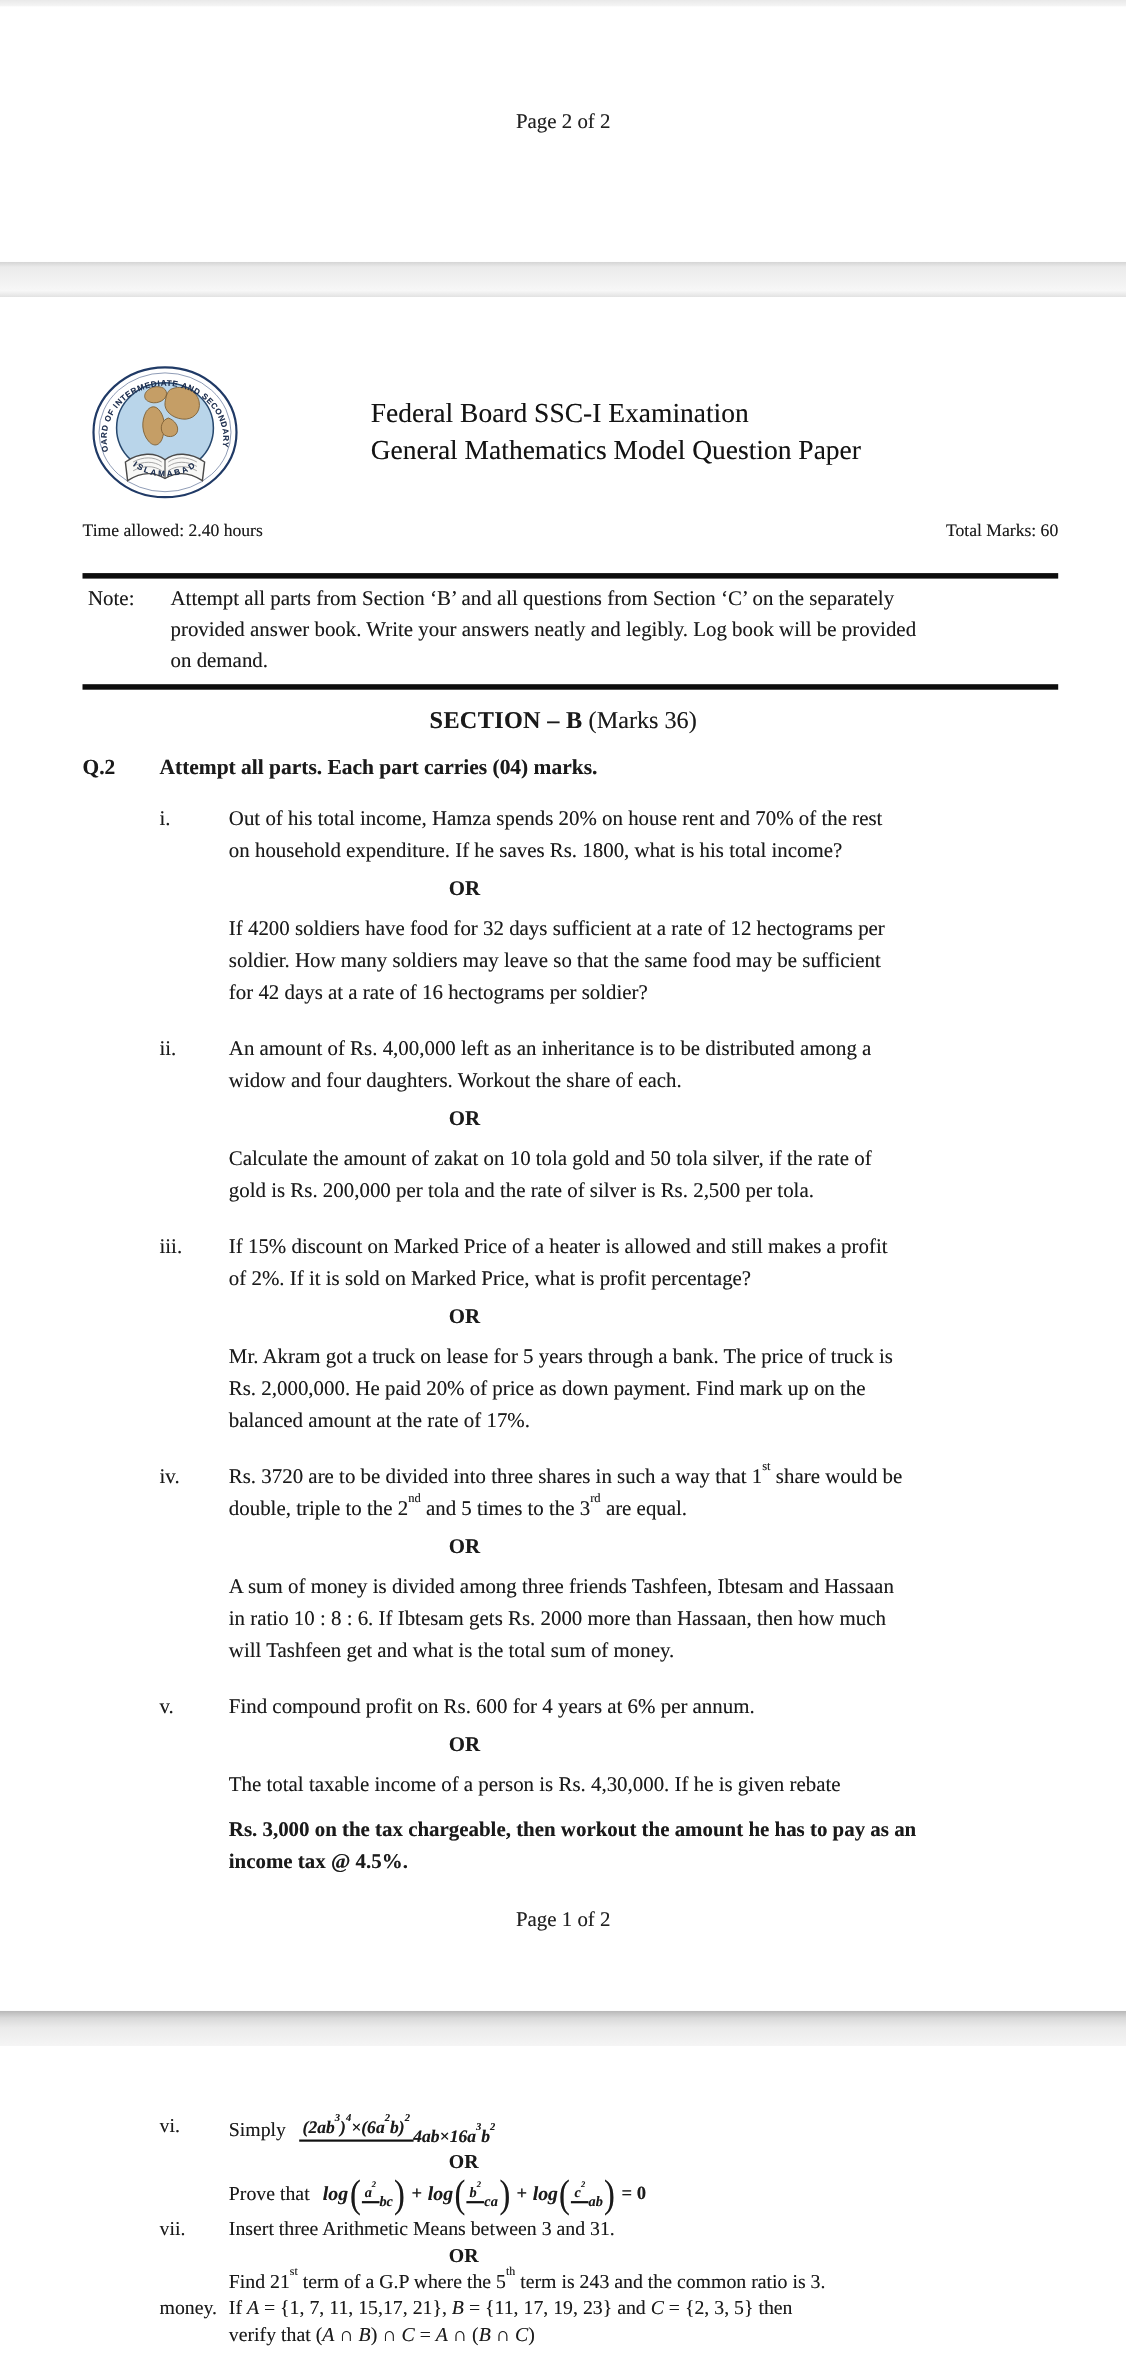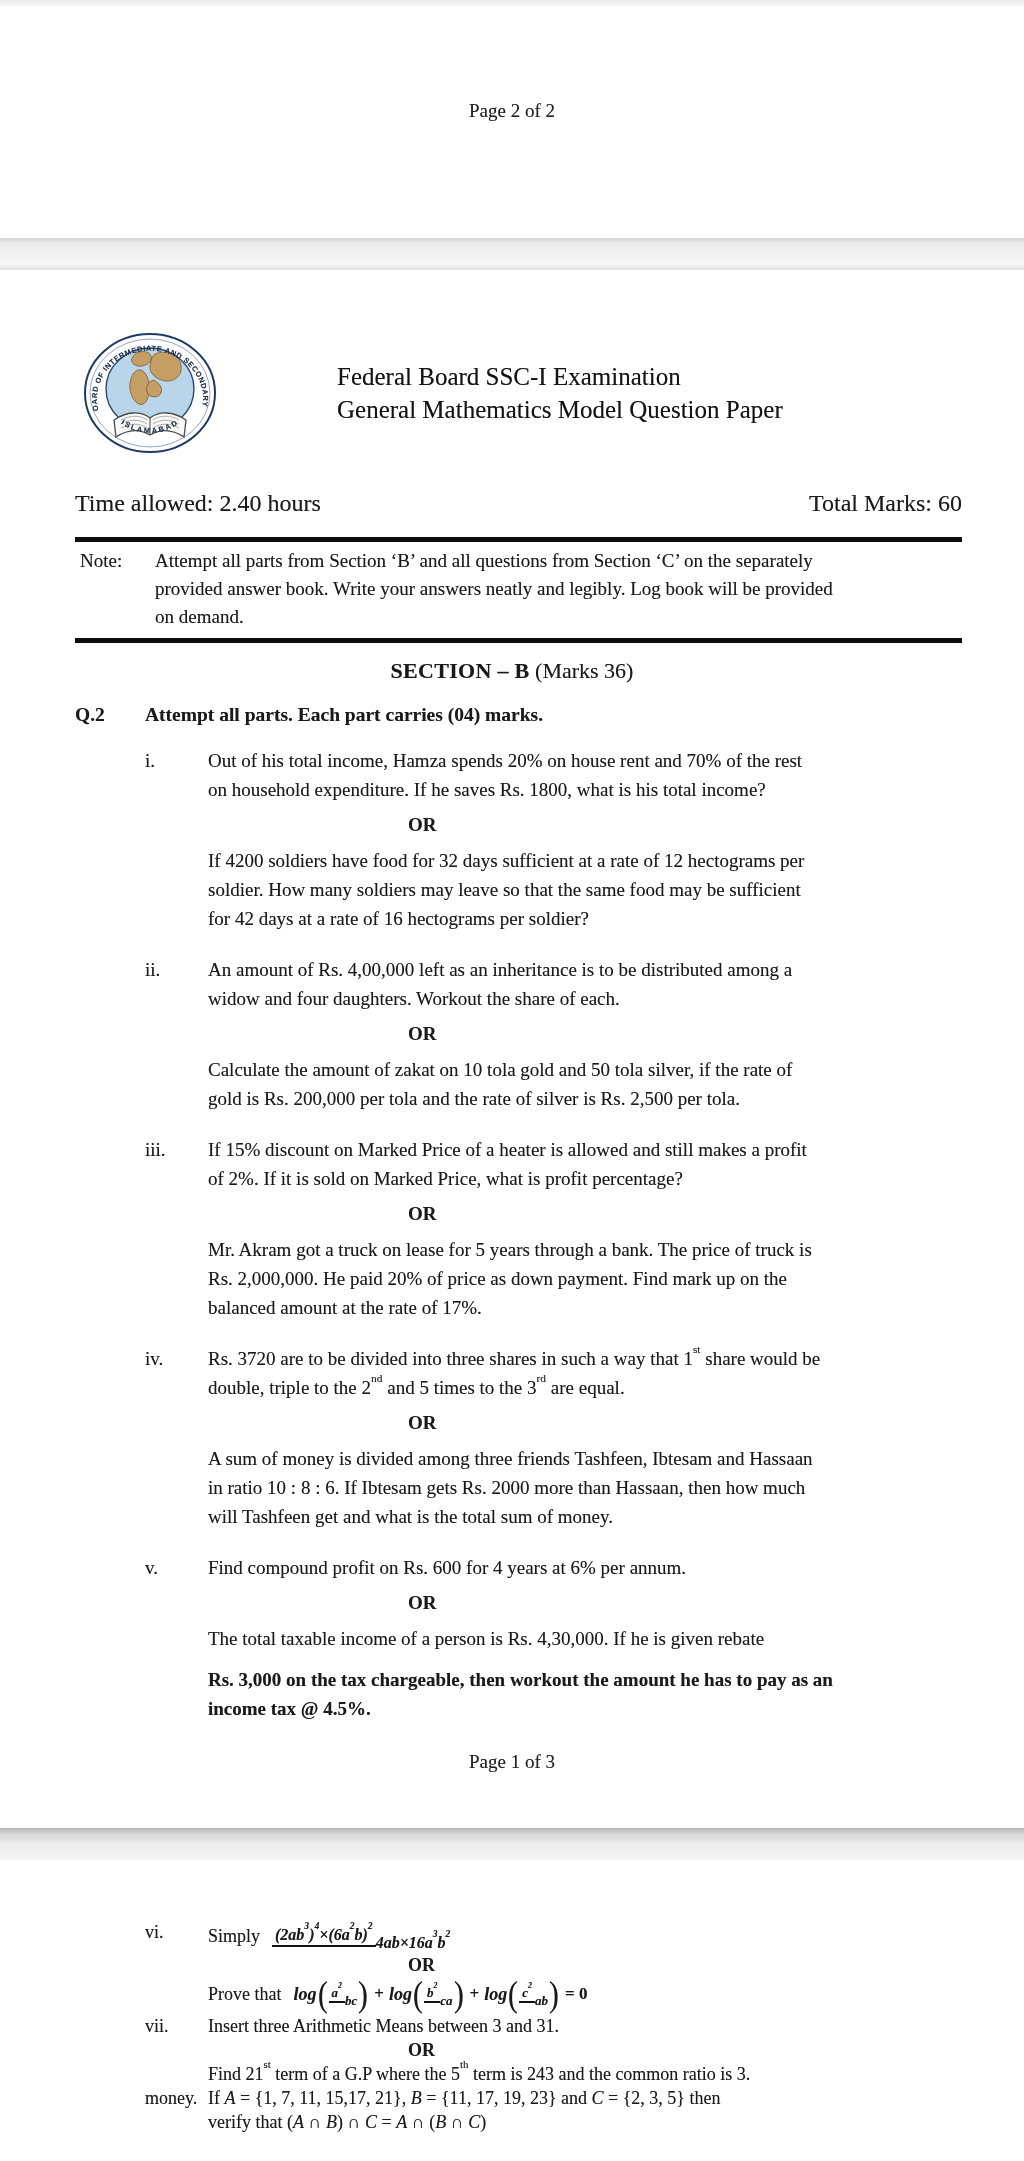--- a/index.html
+++ b/index.html
@@ -17,21 +17,21 @@
   .page{background:#fff;box-sizing:border-box;position:relative;
         text-shadow:0 0 0.5px rgba(30,30,30,.45);}
   .page-prev{height:232px;padding-top:94px;}
   .page-footer{text-align:center;font-size:19px;color:#222;}
   
   .page-main{height:1558px;display:flex;flex-direction:column;}
   .paper-header{position:relative;height:192px;}
   .logo{position:absolute;left:83px;top:62px;width:134px;height:122px;}
   .titles{position:absolute;left:337px;top:90px;font-size:25px;line-height:33px;color:#131313;}
   .time-row{display:flex;justify-content:space-between;padding:0 62px 0 75px;
-            font-size:24px;margin-top:28px;height:28px;}
+            font-size:16px;margin-top:12px;height:28px;}
   .note-box{margin:19px 62px 0 75px;border-top:5px solid #0d0d0d;border-bottom:5px solid #0d0d0d;
             padding:5px 0 7px 5px;display:flex;font-size:19px;line-height:28px;}
   .note-label{flex:0 0 75px;}
   .note-text{white-space:pre-line;flex:1;}
   .section-heading{margin-top:15px;text-align:center;font-size:22px;height:30px;}
   .section-heading b{letter-spacing:.3px;}
   .q2-row{display:flex;padding-left:75px;margin-top:16px;font-weight:bold;font-size:19.5px;height:26px;}
   .q2-label{flex:0 0 70px;}
   
   .parts{margin-top:16px;}
@@ -187,21 +187,21 @@
           <p class="ptext">Find compound profit on Rs. 600 for 4 years at 6% per annum.</p>
           <div class="or">OR</div>
           <p class="ptext">The total taxable income of a person is Rs. 4,30,000. If he is given rebate</p>
           <p class="ptext gap-top">Rs. 3,000 on the tax chargeable, then workout the amount he has to pay as an
 income tax @ 4.5%.</p>
         </div>
       </div>
 
     </div>
 
-    <div class="page-footer footer-bottom">Page 1 of 3</div>
+    <div class="page-footer footer-bottom">Page 1 of 2</div>
   </section>
 
   <div class="page-sep sep2"></div>
 
   <section class="page page-next">
 
     <div class="part">
       <span class="roman">vi.</span>
       <div class="content">
         <div class="math-row vi-row">

